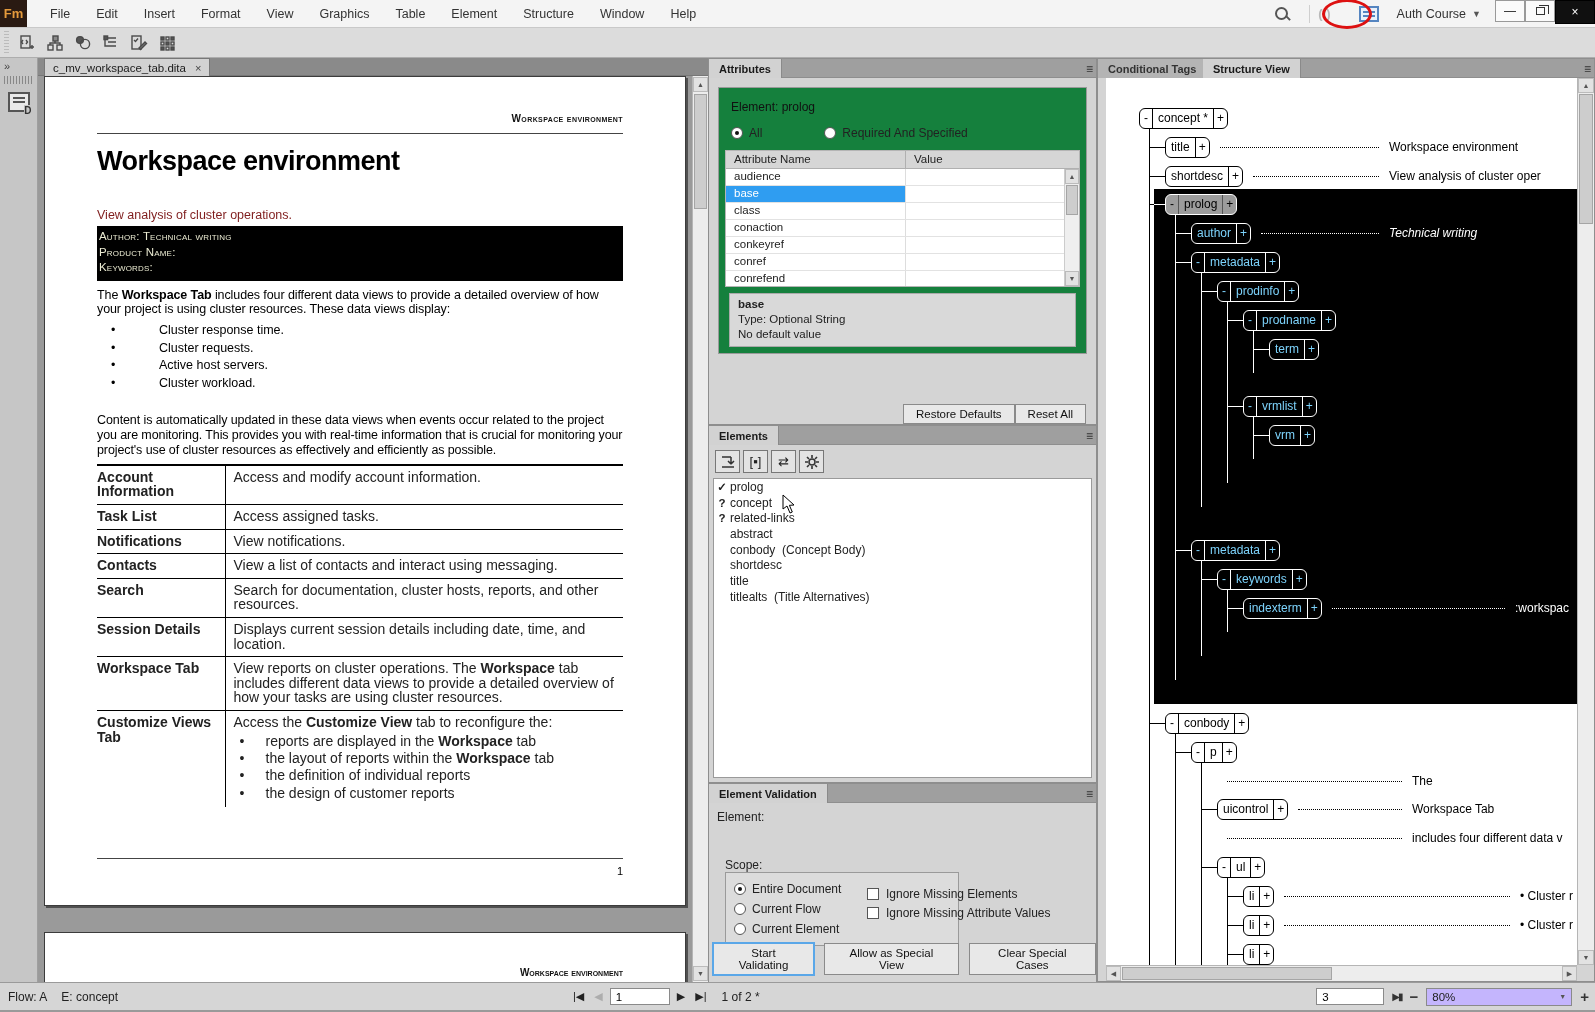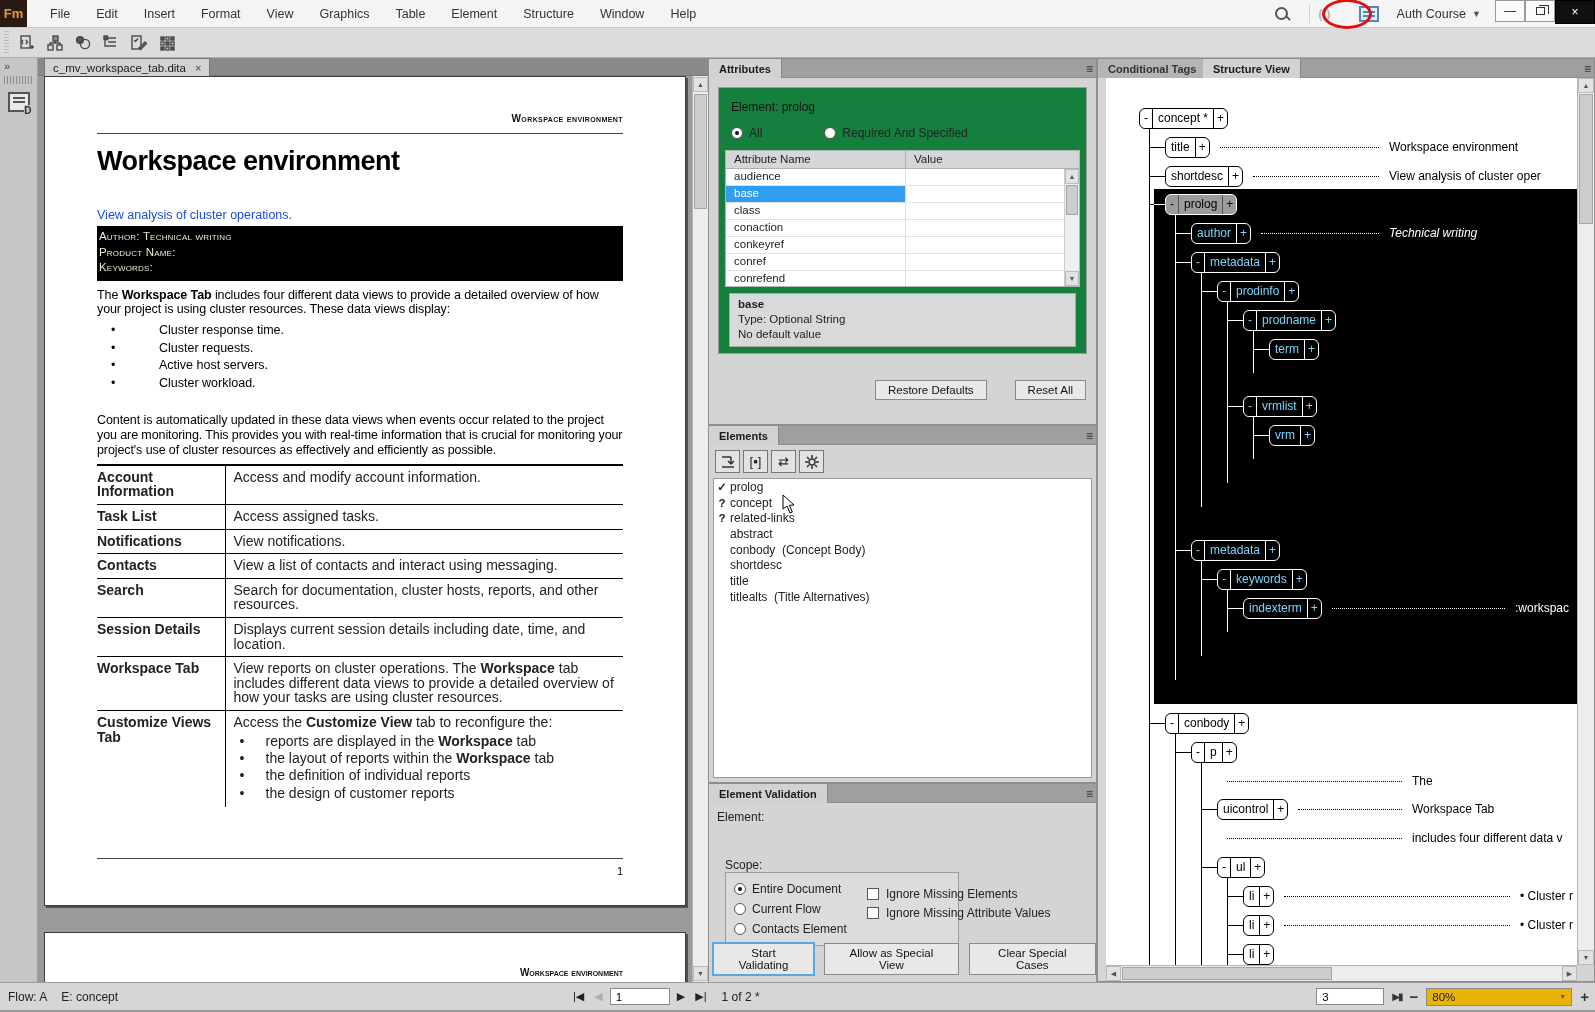--- a/index.html
+++ b/index.html
@@ -63,21 +63,21 @@
   .doctab .close-x { margin-left:9px; font-size:11px; color:#444; }
   .canvas { position:absolute; left:0; top:18px; right:16px; bottom:0; overflow:hidden; }
   .page { position:relative; margin:0 0 0 6px; width:642px; background:#fff; border:1px solid #3c3c3c;
           box-shadow:2px 2px 0 rgba(20,20,20,.55); }
   .page1 { height:830px; }
   .page2 { height:80px; margin-top:26px; }
   .pg-inner { padding:0 62px 0 52px; }
   .runhead { margin-top:36px; text-align:right; font-variant:small-caps; font-weight:bold; font-size:10px; letter-spacing:.4px; color:#111;}
   .runrule { margin-top:9px; border-top:1px solid #444; }
   .doc-title { margin-top:12px; font-size:27px; font-weight:bold; letter-spacing:-.5px; color:#000; }
-  .shortdesc { margin-top:31px; font-size:12.5px; color:#1d4ed8; }
+  .shortdesc { margin-top:31px; font-size:12.5px; color:#7f1d1d; }
   .metablock { margin-top:4px; background:#000; color:#ebebd2; font-variant:small-caps; font-size:11.5px;
                padding:3px 2px 5px 2px; }
   .metablock div { line-height:15.5px; letter-spacing:.2px; }
   .docp { margin-top:7px; font-size:12.5px; line-height:14.8px; color:#000; letter-spacing:-.1px;}
   .docp b, .dcell b, .dbul b { font-weight:bold; }
   .docul { margin-top:5px; list-style:none; }
   .docul li { position:relative; padding-left:62px; line-height:17.6px; font-size:12.5px; color:#000;}
   .docul li::before { content:"•"; position:absolute; left:14px; }
   .p2 { margin-top:21px; }
   .dtable { margin-top:6px; width:100%; border-collapse:collapse; border-top:2px solid #000; font-size:14px; }
@@ -113,21 +113,21 @@
   .attr-table { position:absolute; left:6px; right:6px; top:62px; bottom:66px; border:1px solid #b5b5b5; overflow:hidden;}
   .attr-hrow { display:flex; height:18px; background:#d6d6d6; border-bottom:1px solid #b0b0b0; font-size:11.5px; }
   .attr-hrow div { padding:2px 8px; }
   .attr-hname { width:180px; border-right:1px solid #b0b0b0; }
   .attr-row { display:flex; height:17px; font-size:11.5px; border-bottom:1px solid #e2e2e2; background:#fff;}
   .attr-name { width:180px; padding:1px 8px; border-right:1px solid #ddd; }
   .attr-row.sel .attr-name { background:#2f9df1; color:#fff; }
   .attr-vscroll { position:absolute; right:0; top:18px; bottom:0; width:15px; background:#efefef; border-left:1px solid #ccc; }
   .attr-info { position:absolute; left:10px; right:10px; bottom:6px; height:54px; background:#d9d9d9;
                border:1px solid #aaa; font-size:11.5px; padding:3px 8px; line-height:15px;}
-  .attr-btns { position:absolute; right:10px; bottom:24px; display:flex; gap:28px; }
+  .attr-btns { position:absolute; right:10px; bottom:0; display:flex; }
   .btn { background:#e8e8e8; border:1px solid #8a8a8a; font-size:11.5px; padding:3px 12px; color:#111;
          font-family:"Liberation Sans",sans-serif; }
   .btn.focus { outline:1px solid #5aa7e8; outline-offset:0px; border-color:#5aa7e8;}
 
   
   .el-toolbar { position:absolute; left:6px; top:24px; display:flex; gap:3px; }
   .el-tbtn { width:25px; height:23px; border:1px solid #777; background:#e3e3e3; display:flex; align-items:center;
              justify-content:center; font-size:13px; color:#222; }
   .el-list { position:absolute; left:4px; right:4px; top:52px; bottom:4px; background:#fff; border:1px solid #9a9a9a;
              font-size:12px; overflow:hidden; }
@@ -185,21 +185,21 @@
   .nav-btn { font-size:11px; color:#222; padding:0 3px; }
   .nav-btn.dim { color:#adadad; }
   .nav-input { width:60px; height:17px; background:#fff; border:1px solid #8a8a8a; font-size:11.5px; padding:1px 5px;
                font-family:"Liberation Sans",sans-serif;}
   .sb-count { margin-left:8px; }
   .sb-right { position:absolute; right:6px; display:flex; align-items:center; gap:8px; }
   .sb-line-input { width:68px; height:17px; background:#fff; border:1px solid #8a8a8a; font-size:11.5px; padding:1px 5px;
                    font-family:"Liberation Sans",sans-serif;}
   .marker-ic { font-size:10px; color:#333; letter-spacing:-2px; }
   .zoom-minus,.zoom-plus { font-size:15px; font-weight:bold; color:#333; }
-  .zoom-combo { width:146px; height:18px; background:#eab308; border:1px solid #8a8a8a; display:flex; align-items:center;
+  .zoom-combo { width:146px; height:18px; background:#c4b5fd; border:1px solid #8a8a8a; display:flex; align-items:center;
                 padding:0 5px; font-size:11.5px; justify-content:space-between; }
   .zoom-combo .dd { font-size:7px; color:#555; }
 
   .cursor-overlay { position:absolute; z-index:70; left:781px; top:494px; pointer-events:none; }
 </style>
 </head>
 <body>
 
 <div class="app">
 
@@ -512,21 +512,21 @@
       <div class="val-radio-row">
           <span class="radio sel"></span>
           <span>Entire Document</span>
         </div>
       <div class="val-radio-row">
           <span class="radio"></span>
           <span>Current Flow</span>
         </div>
       <div class="val-radio-row">
           <span class="radio"></span>
-          <span>Contacts Element</span>
+          <span>Current Element</span>
         </div>
     </div>
     <div class="val-checks">
       <div class="chkrow">
           <span class="chk"></span>
           <span>Ignore Missing Elements</span>
         </div>
       <div class="chkrow">
           <span class="chk"></span>
           <span>Ignore Missing Attribute Values</span>

